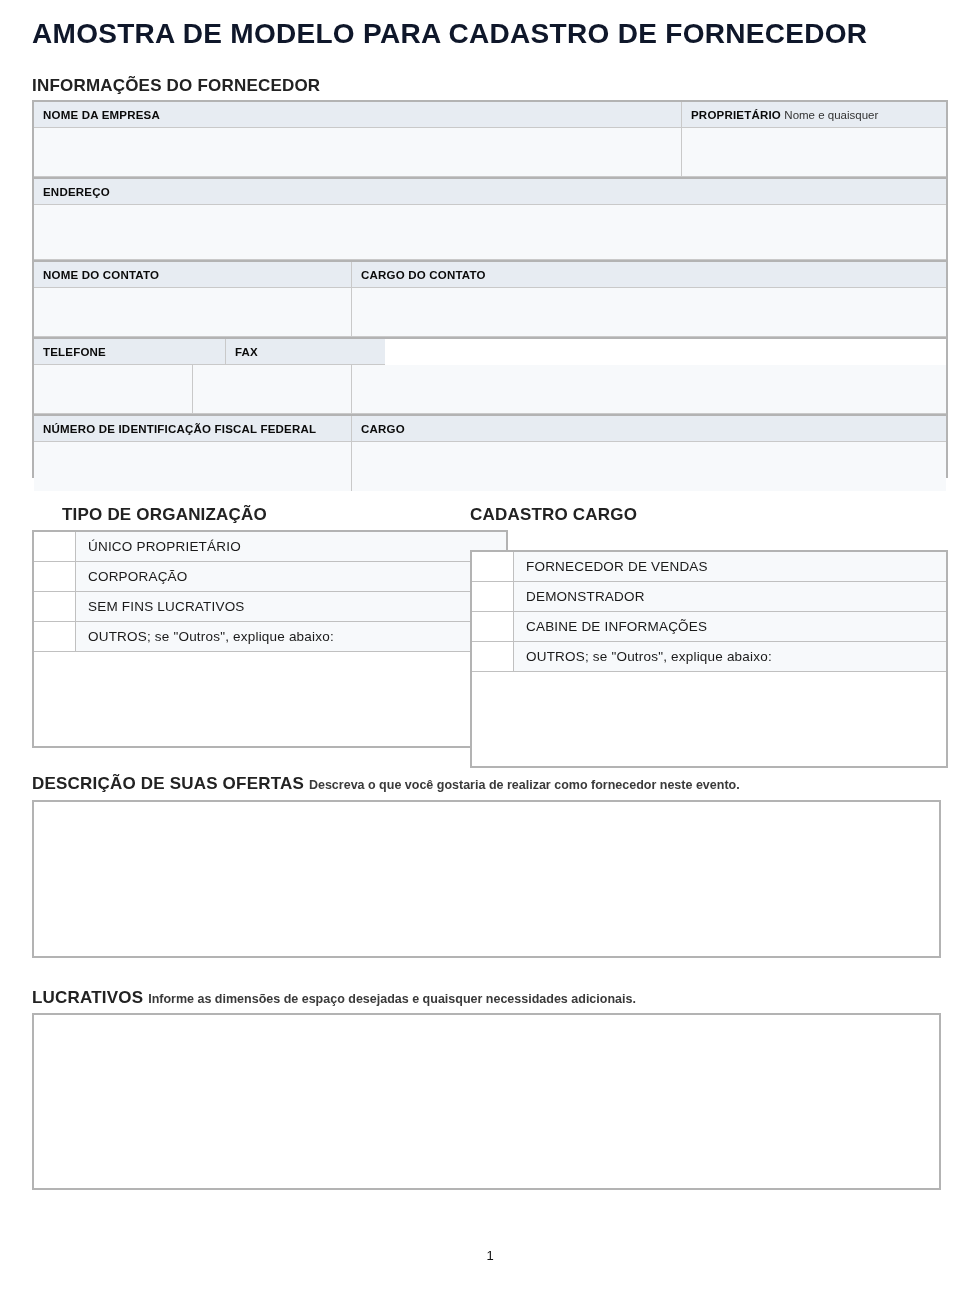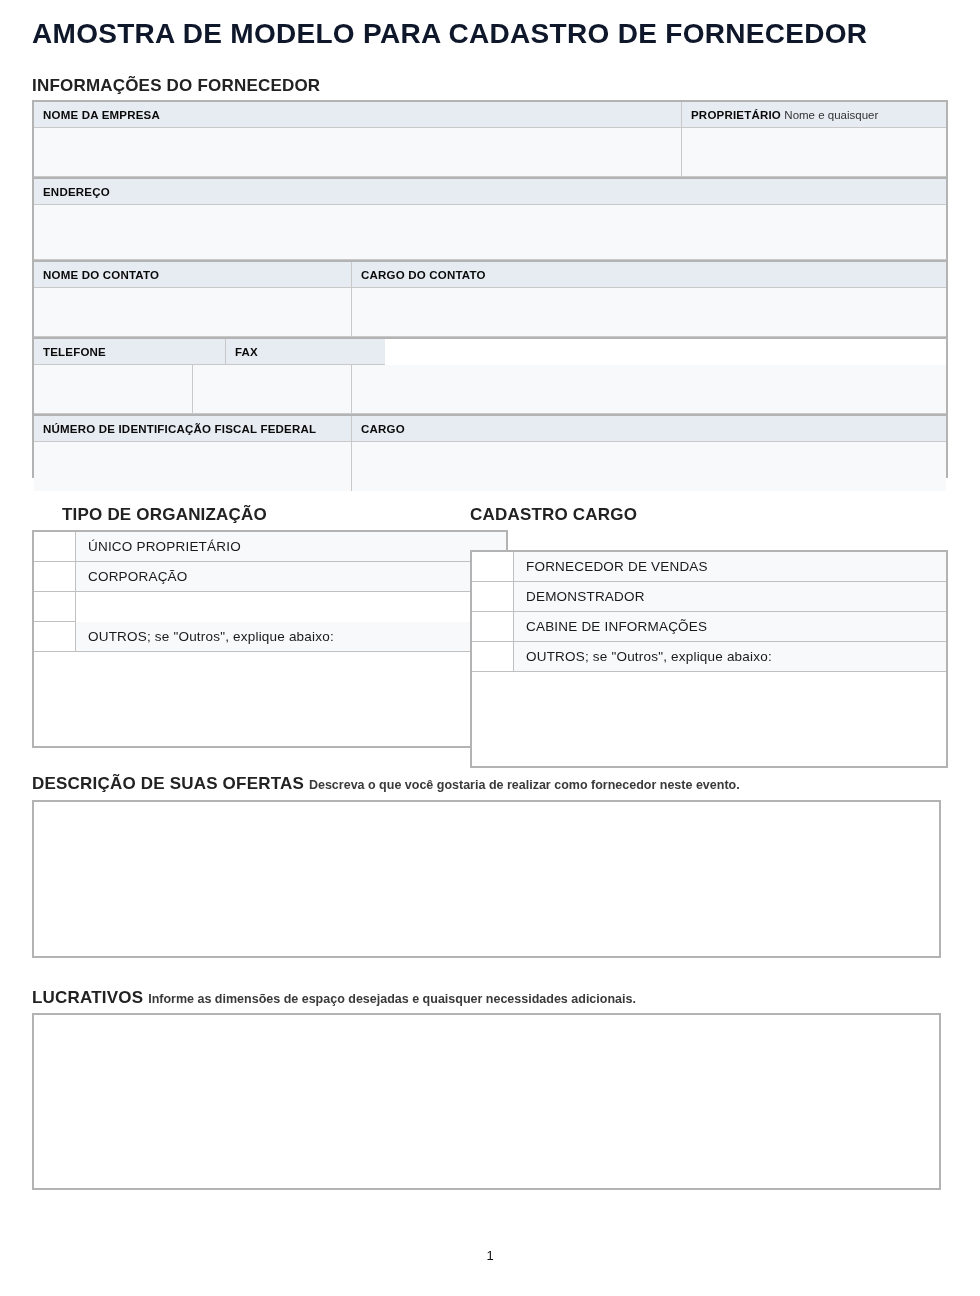--- a/index.html
+++ b/index.html
@@ -234,20 +234,21 @@
     <div class="opt-row h30">
       <div class="opt-check"></div>
       <div class="opt-label">ÚNICO PROPRIETÁRIO</div>
     </div>
     <div class="opt-row h30">
       <div class="opt-check"></div>
       <div class="opt-label">CORPORAÇÃO</div>
     </div>
     <div class="opt-row h30">
       <div class="opt-check"></div>
+      <div class="opt-label">SEM FINS LUCRATIVOS</div>
     </div>
     <div class="opt-row h30">
       <div class="opt-check"></div>
       <div class="opt-label">OUTROS; se "Outros", explique abaixo:</div>
     </div>
     <div class="opt-free" style="height:94px;"></div>
   </div>
 
   <div class="section-heading" style="left:470px; top:505px;">CADASTRO CARGO</div>
 

